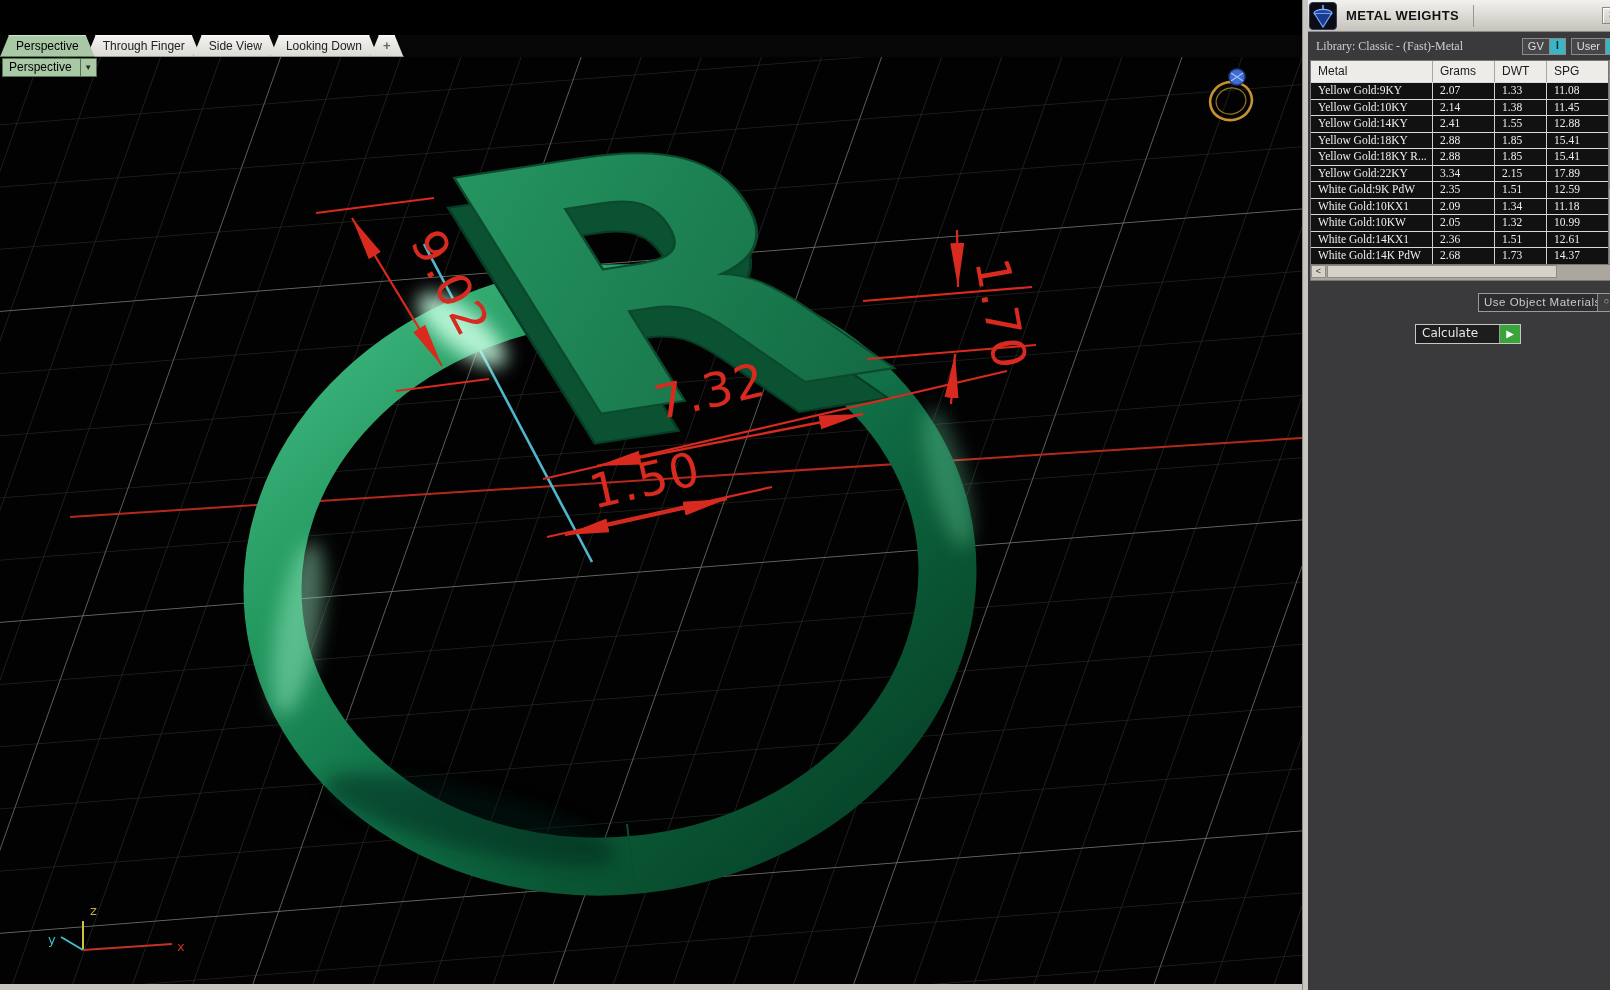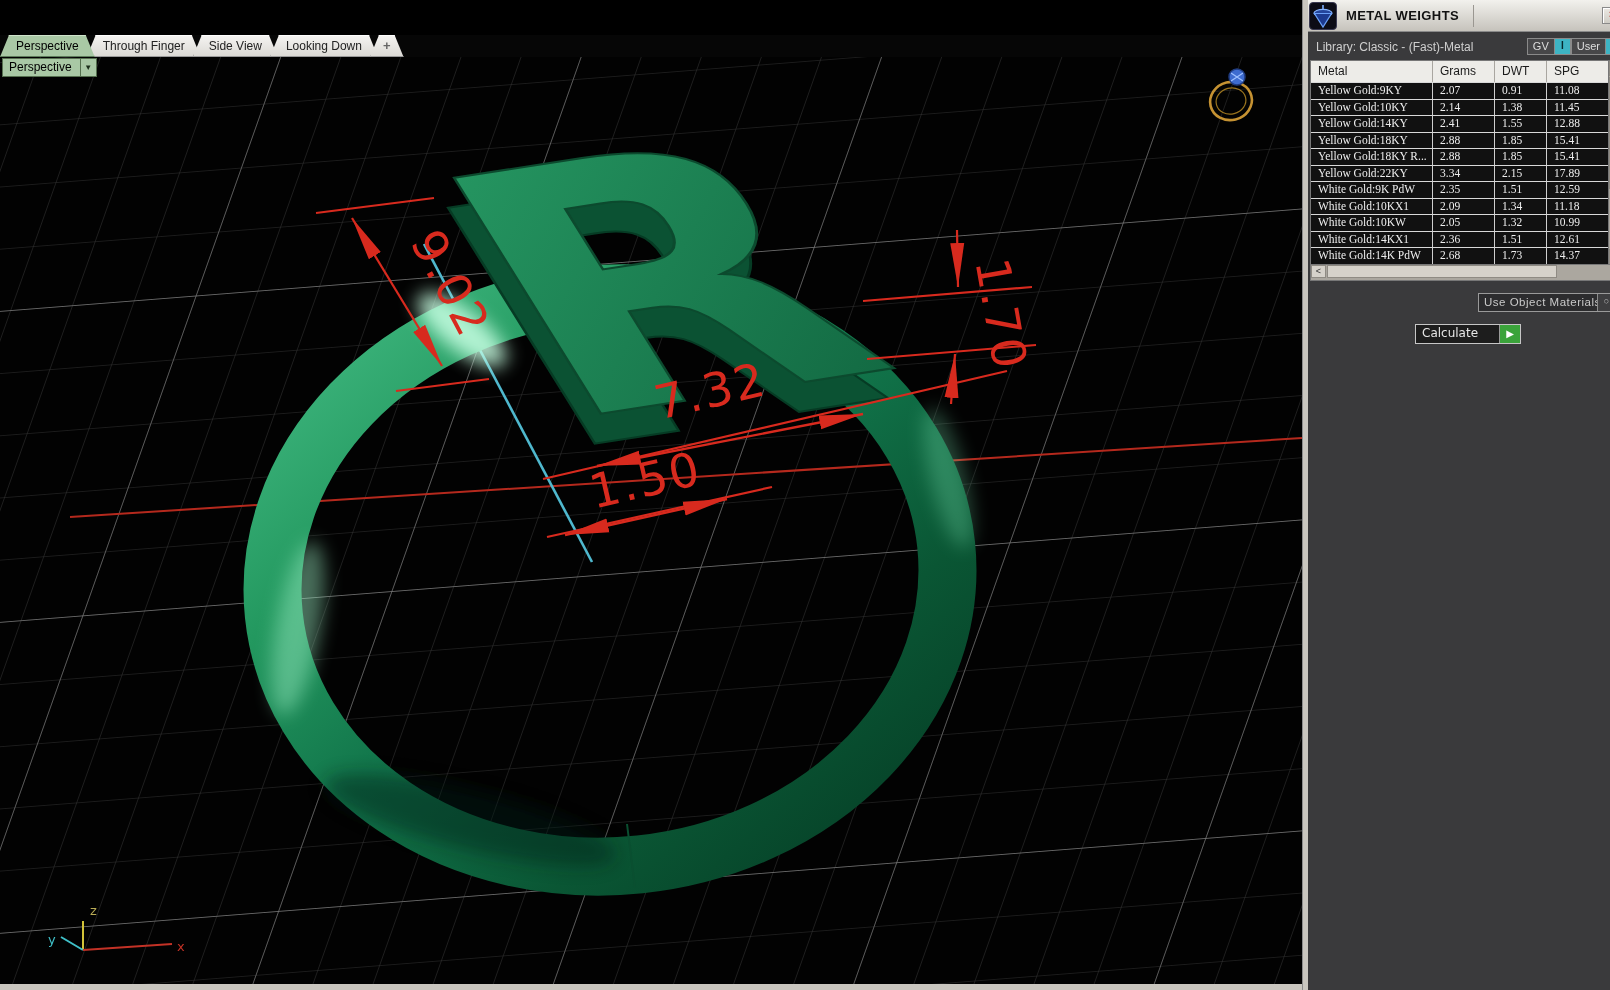--- a/index.html
+++ b/index.html
@@ -43,22 +43,22 @@
   .ptitle{height:31px;background:linear-gradient(#f2f1ed,#c6c3bc);border-bottom:1px solid #8a8a8a;
           display:flex;align-items:center;}
   .picon{width:28px;height:28px;margin-left:1px;background:#0c0c16;border-radius:4px;border:1px solid #3a3a52;
          box-sizing:border-box;flex:none;}
   .ptext{font-weight:bold;font-size:13px;color:#121212;padding-left:9px;letter-spacing:.4px;}
   .ptsep{width:1px;height:22px;background:#9a9791;margin-left:14px;}
   .pclose{margin-left:auto;margin-right:6px;width:18px;height:15px;background:linear-gradient(#ece9e3,#cfccc5);
           border:1px solid #8a8a8a;box-shadow:inset 1px 1px 0 #fff;color:#c0392b;font-weight:bold;font-size:11px;
           line-height:13px;text-align:center;}
   .librow{display:flex;align-items:center;margin:6px 6px 5px 8px;}
-  .liblabel{flex:1;color:#cfcfcf;font-size:12px;}
-  .minibtn{display:flex;border:1px solid #8a8a8a;background:#474749;height:15px;}
+  .liblabel{flex:1;color:#cfcfcf;font-size:12px;font-family:Liberation Serif, serif;}
+  .minibtn{display:flex;border:1px solid #8a8a8a;background:#474749;margin-left:5px;height:15px;}
   .minibtn .lbl{color:#dedede;font-size:11px;line-height:14px;padding:0 5px;}
   .minibtn .tog{width:15px;background:#3db4c4;color:#06282c;font-weight:bold;font-size:10px;line-height:14px;
                 text-align:center;border-left:1px solid #8a8a8a;}
 
   .tablewrap{position:relative;margin:0 2px 0 2px;border:1px solid #777;background:#101010;}
   .thead{display:grid;grid-template-columns:122px 62px 52px 1fr;background:#edece8;color:#1a1a1a;height:21px;}
   .thead .hcell{font-size:12px;line-height:20px;padding-left:7px;border-right:1px solid #a9a6a0;overflow:hidden;white-space:nowrap;}
   .trow{display:grid;grid-template-columns:122px 62px 52px 1fr;height:15.5px;background:#111;
         border-top:1px solid #d9d9d9;}
   .tcell{color:#efefef;font-size:11.5px;line-height:14px;padding-left:7px;border-right:1px solid #cfcfcf;
@@ -236,21 +236,21 @@
     <div class="thead">
       <div class="hcell">Metal</div>
       <div class="hcell">Grams</div>
       <div class="hcell">DWT</div>
       <div class="hcell">SPG</div>
     </div>
     <div>
         <div class="trow">
           <div class="tcell">Yellow Gold:9KY</div>
           <div class="tcell">2.07</div>
-          <div class="tcell">0.91</div>
+          <div class="tcell">1.33</div>
           <div class="tcell">11.08</div>
         </div>
         <div class="trow">
           <div class="tcell">Yellow Gold:10KY</div>
           <div class="tcell">2.14</div>
           <div class="tcell">1.38</div>
           <div class="tcell">11.45</div>
         </div>
         <div class="trow">
           <div class="tcell">Yellow Gold:14KY</div>

